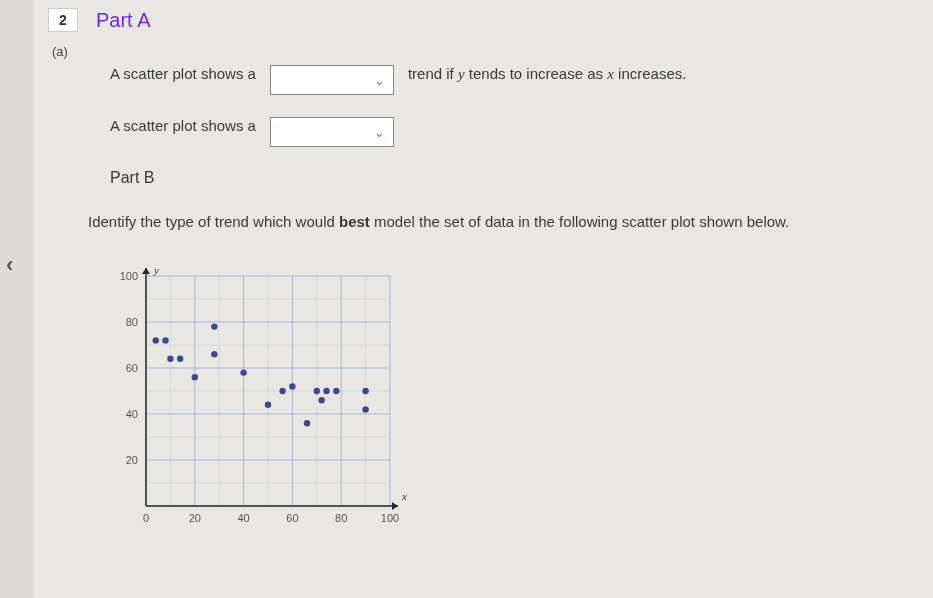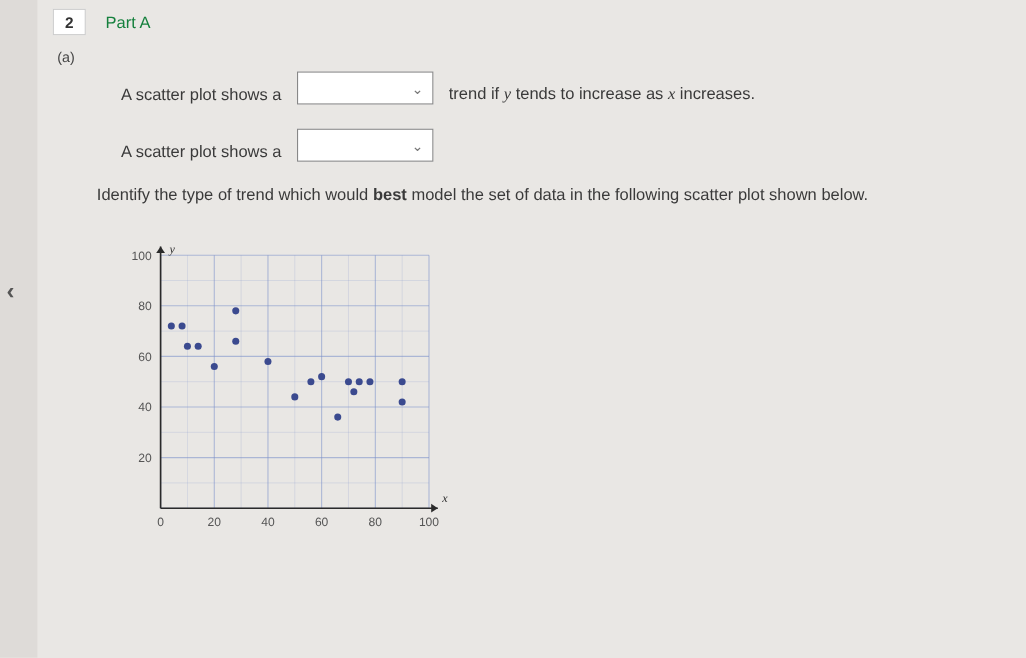--- a/index.html
+++ b/index.html
@@ -33,25 +33,25 @@
     padding: 8px 20px 0 14px;
   }
   .q-header { display: flex; align-items: center; gap: 18px; margin-bottom: 12px; }
   .q-num {
     background: #fff;
     border: 1px solid #ccc;
     width: 30px; height: 24px;
     display: flex; align-items: center; justify-content: center;
     font-weight: bold; font-size: 14px;
   }
-  .part-title { font-size: 15px; color: #15803d; }
+  .part-title { font-size: 20px; color: #6d28d9; }
   .sub-label { font-size: 13px; color: #444; margin-left: 4px; margin-bottom: 6px; }
   .indent { margin-left: 62px; }
   .stmt-row {
-    display: flex; align-items: flex-end; gap: 14px;
+    display: flex; align-items: flex-start; gap: 14px;
     margin-bottom: 22px;
     font-size: 15px; color: #3a3a3a;
   }
   .dropdown {
     width: 124px; height: 30px;
     background: #fff;
     border: 1px solid #888;
     display: flex; align-items: center; justify-content: flex-end;
     padding: 0 8px;
     cursor: pointer;
@@ -103,20 +103,21 @@
       </span>
     </div>
 
     <div class="stmt-row">
       <span>A scatter plot shows a</span>
       <div class="dropdown">
         <span class="chevron">⌄</span>
       </div>
     </div>
 
+    <div class="partb-title">Part B</div>
 
     <div class="instruction" style="margin-left:-62px; padding-left:40px;">
       <span>Identify the type of trend which would </span><b>best</b><span> model the set of data in the following scatter plot shown below.</span>
     </div>
   </div>
 
   <div class="chart-wrap">
     <svg class="scatter" id="scatter-svg" width="300" height="270">
         <line x1="36" y1="244" x2="36" y2="14" class="grid-line"></line>
         <line x1="60.400000000000006" y1="244" x2="60.400000000000006" y2="14" class="grid-line-minor"></line>

